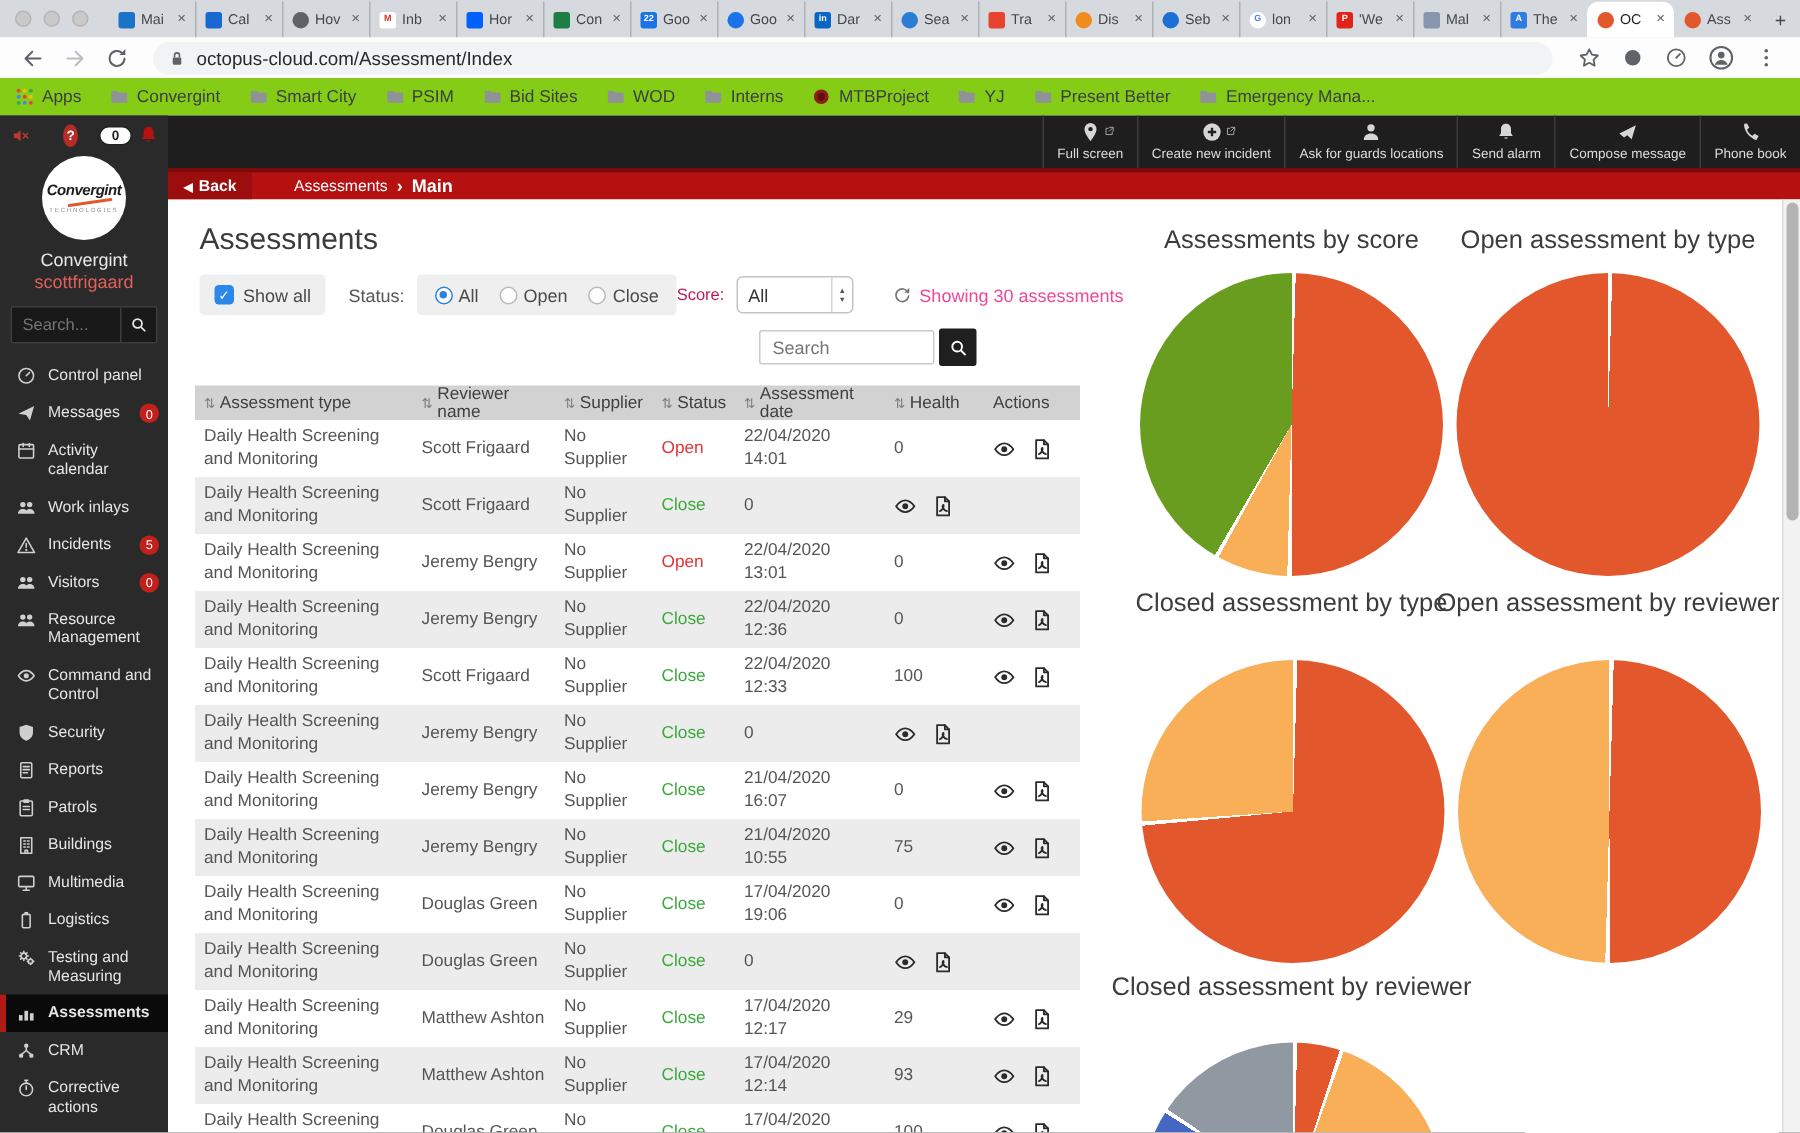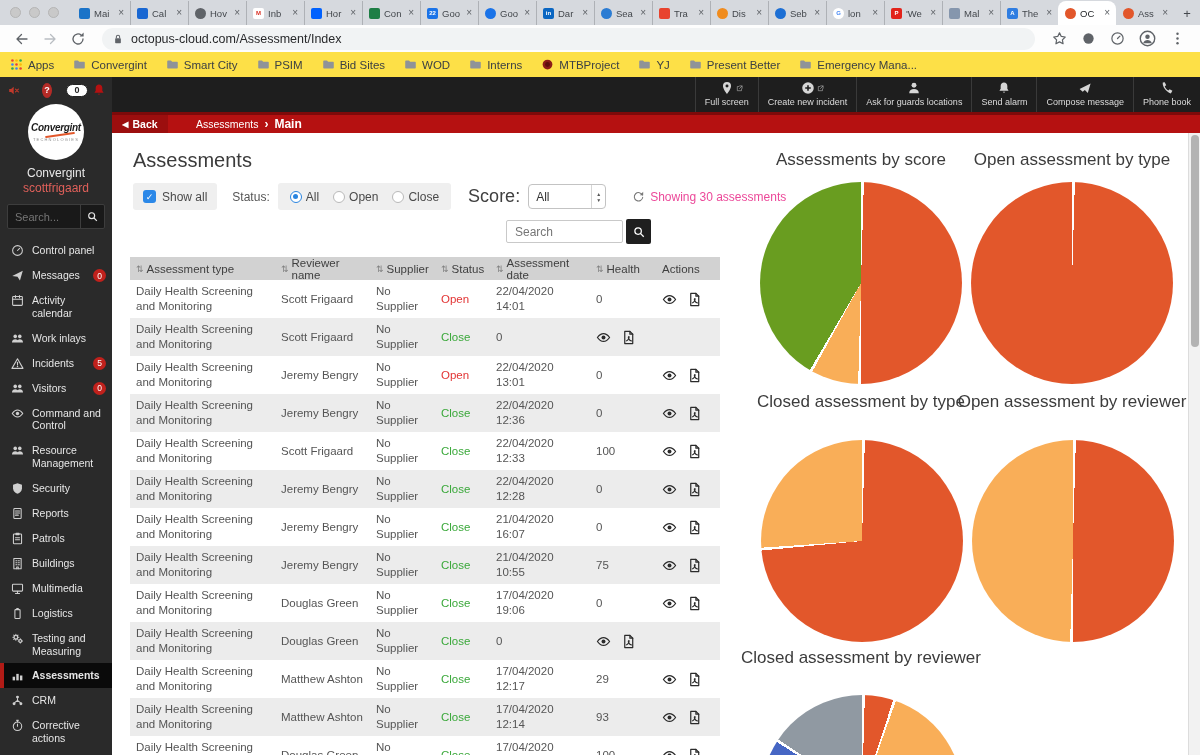--- a/index.html
+++ b/index.html
@@ -28,21 +28,21 @@
 
   
   .toolbar{position:absolute;left:0;top:25px;width:1200px;height:27px;background:#fdfdfd;display:flex;align-items:center;padding:0 10px;gap:4px}
   .navic{width:16px;height:16px;color:#5f6368;margin:0 4px}
   .navic.dis{color:#b9bdc2}
   .omnibox{flex:1;height:22px;background:#f1f3f4;border-radius:11px;display:flex;align-items:center;padding:0 10px;gap:7px;margin:0 8px}
   .url{font-size:12.5px;color:#28292b}
   .tbicon{width:15px;height:15px;color:#5f6368;margin:0 5px}
 
   
-  .bookmarks{position:absolute;left:0;top:52px;width:1200px;height:25px;background:#fde047;display:flex;align-items:center;padding:0 10px;gap:19px;overflow:hidden}
+  .bookmarks{position:absolute;left:0;top:52px;width:1200px;height:25px;background:#84cc16;display:flex;align-items:center;padding:0 10px;gap:19px;overflow:hidden}
   .bm{display:flex;align-items:center;gap:5px;font-size:11.5px;color:#3c4043;white-space:nowrap}
   .bm .i{width:13px;height:13px;color:#8f9398}
 
   
   .appheader{position:absolute;left:0;top:77px;width:1200px;height:35px;background:#1e1e1e}
   .hbtns{position:absolute;right:0;top:0;height:35px;display:flex}
   .hbtn{display:flex;flex-direction:column;align-items:center;justify-content:center;padding:2px 9px 3px;border-left:1px solid #3a3a3a;color:#d6d6d6;cursor:pointer}
   .hicon{position:relative;width:14px;height:14px;color:#d6d6d6}
   .hext{position:absolute;top:-3px;right:-9px;width:7px;height:7px;color:#bdbdbd}
   .hlabel{font-size:9px;margin-top:2px;white-space:nowrap;color:#dcdcdc}
@@ -88,21 +88,21 @@
   .filters{position:absolute;left:21px;top:50px;display:flex;align-items:center;height:27px}
   .chip{background:#efefef;border-radius:3px;height:27px;display:flex;align-items:center;padding:0 10px;gap:6px}
   .cbx{width:13px;height:13px;background:#2b88e8;border-radius:3px;color:#fff;font-size:9px;display:flex;align-items:center;justify-content:center}
   .flabel{font-size:12px;color:#4a4a4a}
   .statlbl{font-size:12px;color:#555;margin-left:15px}
   .radios{margin-left:8px;gap:14px;padding:0 12px}
   .radio{display:flex;align-items:center;gap:4px}
   .rdot{width:12px;height:12px;border-radius:50%;border:1.5px solid #b9b9b9;background:#fff;position:relative}
   .radio.sel .rdot{border-color:#2a85e0}
   .radio.sel .rdot::after{content:"";position:absolute;left:2px;top:2px;width:5px;height:5px;border-radius:50%;background:#2a85e0}
-  .scorelbl{font-size:18px;color:#404040;margin-left:17px}
+  .scorelbl{font-size:11px;color:#be185d;}
   .select{margin-left:8px;width:78px;height:25px;background:#fff;border:1px solid #c3c3c3;border-radius:4px;display:flex;align-items:center}
   .selval{flex:1;font-size:12px;color:#333;padding-left:7px}
   .stepper{width:14px;height:100%;border-left:1px solid #d5d5d5;display:flex;flex-direction:column;align-items:center;justify-content:center;color:#555;font-size:5px;line-height:1.2}
   .showgrp{margin-left:26px;display:flex;align-items:center;gap:5px}
   .refi{width:13px;height:13px;color:#777}
   .showing{font-size:12px;color:#ec4899}
   .searchrow{position:absolute;left:394px;top:86px;display:flex;align-items:center}
   .tsearch{width:117px;height:23px;border:1px solid #c9c9c9;border-radius:2px;font-size:12px;padding:0 8px;color:#444;outline:0;font-family:"Liberation Sans",sans-serif}
   .tsbtn{width:25px;height:25px;background:#1f1f1f;border-radius:2px;margin-left:3px;display:flex;align-items:center;justify-content:center;color:#fff}
   .tsbtn .i{width:12px;height:12px}
@@ -547,35 +547,35 @@
               <circle cx="10.8" cy="5.4" r="2.2" class="f"></circle>
               <path d="M1.2 13c0-2.6 1.9-4 4-4s4 1.4 4 4zM6.9 13c.4-2.3 2-4 3.9-4 2.1 0 4 1.4 4 4z" class="f"></path>
             </svg>
           </span>
           <span class="nlabel">Visitors</span>
           <span class="nbadge">0</span>
         </div>
         <div class="navitem">
           <span class="i" style="width:13px;height:13px">
             <svg class="ic" viewBox="0 0 16 16">
-              <path d="M1.5 8S4.5 3.8 8 3.8 14.5 8 14.5 8 11.5 12.2 8 12.2 1.5 8 1.5 8z" class="s"></path>
-              <circle cx="8" cy="8" r="2.1" class="f"></circle>
-            </svg>
-          </span>
-          <span class="nlabel">Command and Control</span>
-        </div>
-        <div class="navitem">
-          <span class="i" style="width:13px;height:13px">
-            <svg class="ic" viewBox="0 0 16 16">
               <circle cx="5.2" cy="5.4" r="2.2" class="f"></circle>
               <circle cx="10.8" cy="5.4" r="2.2" class="f"></circle>
               <path d="M1.2 13c0-2.6 1.9-4 4-4s4 1.4 4 4zM6.9 13c.4-2.3 2-4 3.9-4 2.1 0 4 1.4 4 4z" class="f"></path>
             </svg>
           </span>
           <span class="nlabel">Resource Management</span>
+        </div>
+        <div class="navitem">
+          <span class="i" style="width:13px;height:13px">
+            <svg class="ic" viewBox="0 0 16 16">
+              <path d="M1.5 8S4.5 3.8 8 3.8 14.5 8 14.5 8 11.5 12.2 8 12.2 1.5 8 1.5 8z" class="s"></path>
+              <circle cx="8" cy="8" r="2.1" class="f"></circle>
+            </svg>
+          </span>
+          <span class="nlabel">Command and Control</span>
         </div>
         <div class="navitem">
           <span class="i" style="width:13px;height:13px">
             <svg class="ic" viewBox="0 0 16 16">
               <path d="M8 1.5l5.5 1.8v4.5c0 3.6-2.6 5.9-5.5 6.7-2.9-.8-5.5-3.1-5.5-6.7V3.3z" class="f"></path>
             </svg>
           </span>
           <span class="nlabel">Security</span>
         </div>
         <div class="navitem">
@@ -878,21 +878,20 @@
                   <path class="s" d="M6 11.5c1.5-.5 3-3 2.5-4.5-1.5.5 0 4 2.5 4.5"></path>
                 </svg>
               </span>
             </div>
           </div>
           <div class="trow">
             <div class="td">Daily Health Screening and Monitoring</div>
             <div class="td">Jeremy Bengry</div>
             <div class="td">No Supplier</div>
             <div class="td st-close">Close</div>
-            <div class="td">22/04/2020 12:28</div>
             <div class="td">0</div>
             <div class="td acticons">
               <span class="i acticon">
                 <svg class="ic" viewBox="0 0 16 16">
                   <path d="M1.5 8S4.5 3.8 8 3.8 14.5 8 14.5 8 11.5 12.2 8 12.2 1.5 8 1.5 8z" class="s"></path>
                   <circle cx="8" cy="8" r="2.1" class="f"></circle>
                 </svg>
               </span>
               <span class="i acticon">
                 <svg class="ic" viewBox="0 0 16 16">

